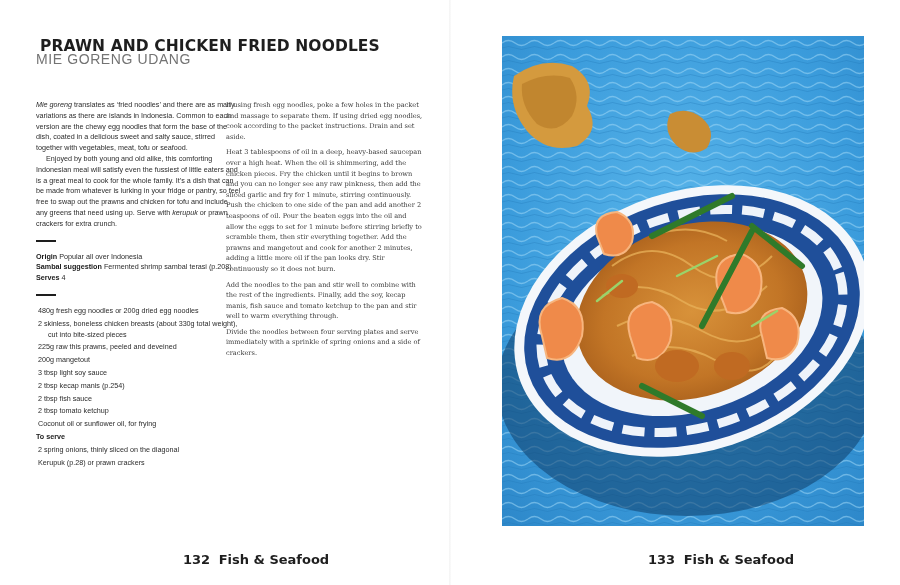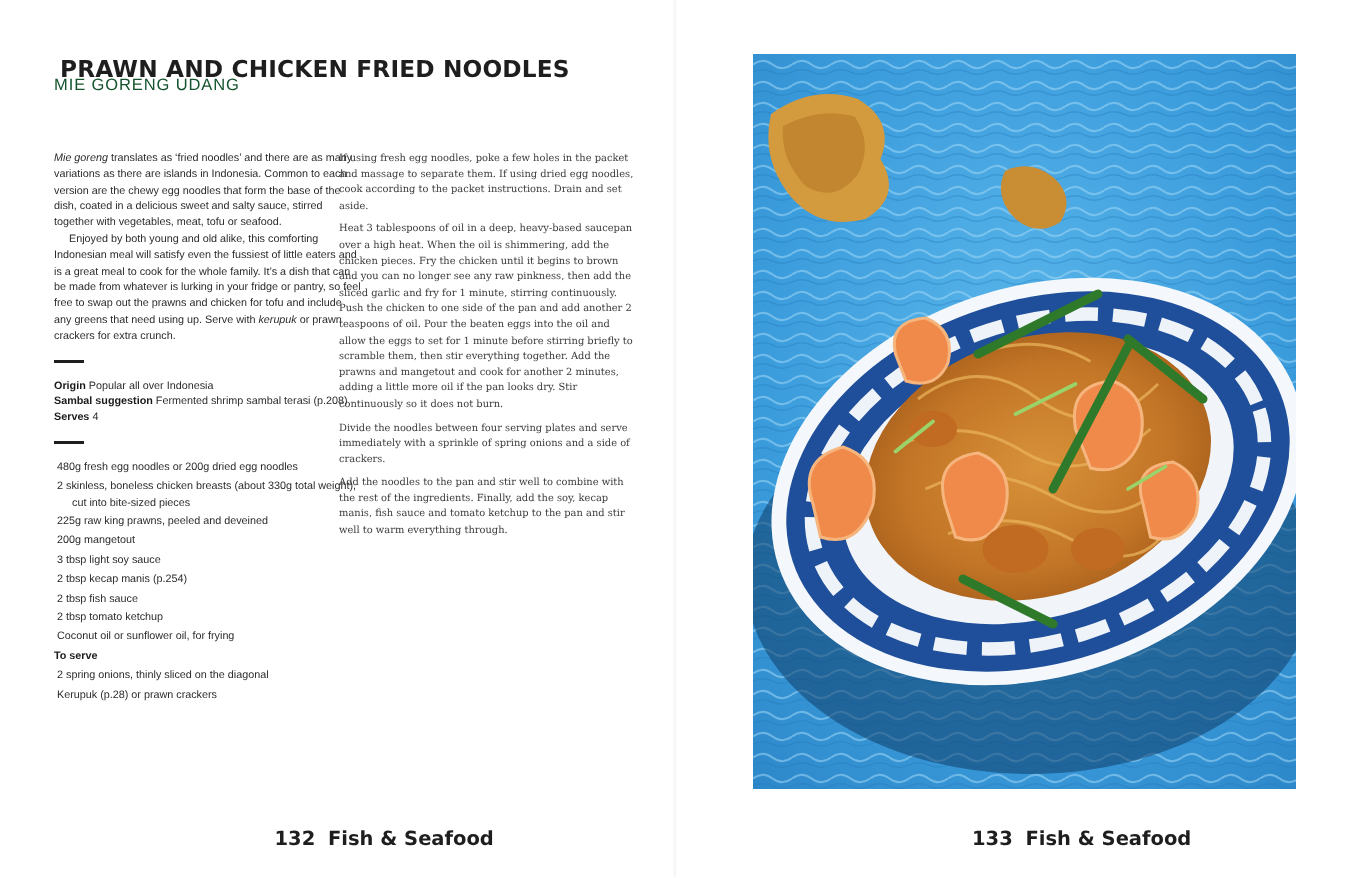--- a/index.html
+++ b/index.html
@@ -11,22 +11,22 @@
       position: absolute; left: 449px; top: 0; width: 2px; height: 585px;
       background: linear-gradient(to right, #f4f4f4, #fafafa);
     }
     .title {
       position: absolute; left: 36px; top: 33px; margin: 4px;
       font-family: "DejaVu Sans", sans-serif; font-weight: 700; font-size: 15.5px;
       letter-spacing: 0.1px; color: #1e1e1e; white-space: nowrap;
     }
     .subtitle {
       position: absolute; left: 36px; top: 51px; margin: 0;
-      font-family: "Liberation Sans", sans-serif; font-weight: 400; font-size: 11px;
-      letter-spacing: 0.6px; color: #14532d; white-space: nowrap;
+      font-family: "Liberation Sans", sans-serif; font-weight: 400; font-size: 14px;
+      letter-spacing: 0.6px; color: #737373; white-space: nowrap;
     }
     .col-left {
       position: absolute; left: 36px; top: 100px; width: 205px;
       font-family: "Liberation Sans", sans-serif; font-size: 7.2px; line-height: 10.8px; color: #2b2b2b;
     }
     .col-left p { margin: 0; }
     .intro p + p { text-indent: 10px; }
     .intro em { font-style: italic; }
     .rule {
       width: 20px; height: 2px; background: #1e1e1e; margin: 10px 0 10px 0;
@@ -77,41 +77,41 @@
     <p class="meta-row"><span class="lbl">Origin</span><span> Popular all over Indonesia</span></p>
     <p class="meta-row hang"><span class="lbl">Sambal suggestion</span><span> Fermented shrimp sambal terasi (p.208)</span></p>
     <p class="meta-row"><span class="lbl">Serves</span><span> 4</span></p>
   </div>
 
   <div class="rule"></div>
 
   <ul class="ing-list">
     <li class="hang">480g fresh egg noodles or 200g dried egg noodles</li>
     <li class="hang">2 skinless, boneless chicken breasts (about 330g total weight), cut into bite-sized pieces</li>
-    <li class="hang">225g raw king prawns, peeled and deveined</li>
+    <li class="hang">225g raw this prawns, peeled and deveined</li>
     <li class="hang">200g mangetout</li>
     <li class="hang">3 tbsp light soy sauce</li>
     <li class="hang">2 tbsp kecap manis (p.254)</li>
     <li class="hang">2 tbsp fish sauce</li>
     <li class="hang">2 tbsp tomato ketchup</li>
     <li class="hang">Coconut oil or sunflower oil, for frying</li>
   </ul>
 
   <p class="to-serve-h">To serve</p>
   <ul class="ing-list">
     <li class="hang">2 spring onions, thinly sliced on the diagonal</li>
     <li class="hang">Kerupuk (p.28) or prawn crackers</li>
   </ul>
 </div>
 
 <div class="col-mid">
   <p>If using fresh egg noodles, poke a few holes in the packet and massage to separate them. If using dried egg noodles, cook according to the packet instructions. Drain and set aside.</p>
   <p>Heat 3 tablespoons of oil in a deep, heavy-based saucepan over a high heat. When the oil is shimmering, add the chicken pieces. Fry the chicken until it begins to brown and you can no longer see any raw pinkness, then add the sliced garlic and fry for 1 minute, stirring continuously. Push the chicken to one side of the pan and add another 2 teaspoons of oil. Pour the beaten eggs into the oil and allow the eggs to set for 1 minute before stirring briefly to scramble them, then stir everything together. Add the prawns and mangetout and cook for another 2 minutes, adding a little more oil if the pan looks dry. Stir continuously so it does not burn.</p>
+  <p>Add the noodles to the pan and stir well to combine with the rest of the ingredients. Finally, add the soy, kecap manis, fish sauce and tomato ketchup to the pan and stir well to warm everything through.</p>
   <p>Divide the noodles between four serving plates and serve immediately with a sprinkle of spring onions and a side of crackers.</p>
-  <p>Add the noodles to the pan and stir well to combine with the rest of the ingredients. Finally, add the soy, kecap manis, fish sauce and tomato ketchup to the pan and stir well to warm everything through.</p>
 </div>
 
 <div class="folio folio-left">
   <span class="num">132</span>
   <span>Fish &amp; Seafood</span>
 </div>
 
 <div class="photo">
   <svg width="362" height="490" viewBox="0 0 362 490" xmlns="http://www.w3.org/2000/svg">
     <defs>

